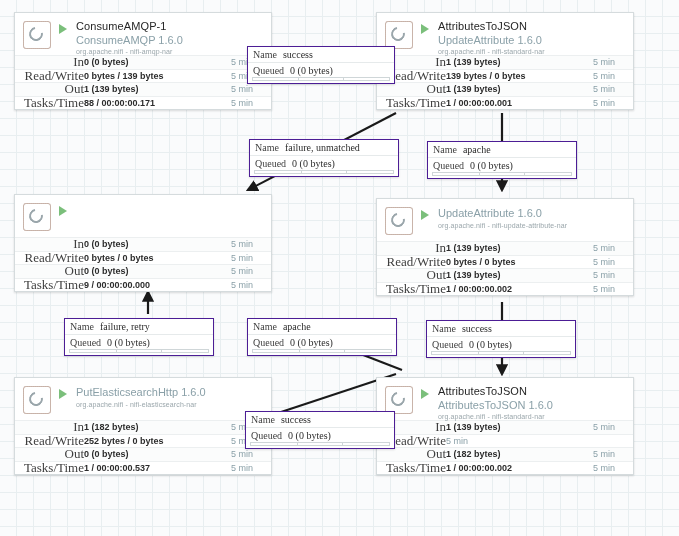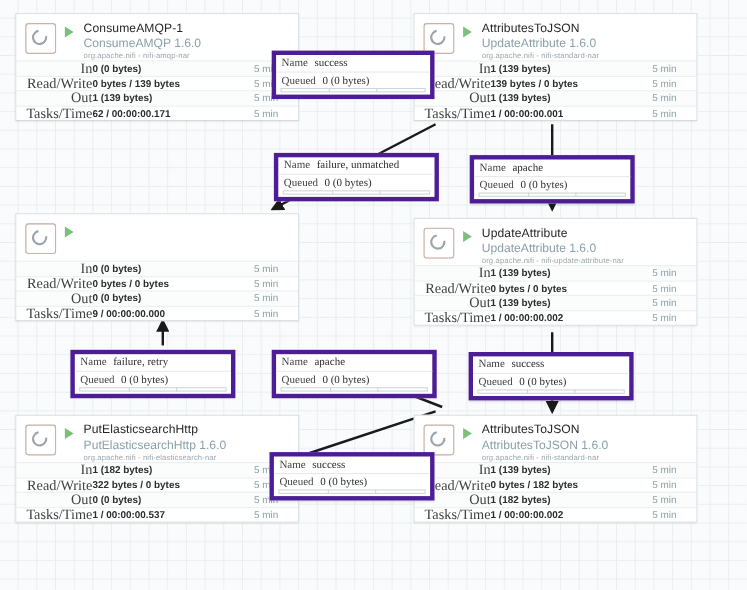--- a/index.html
+++ b/index.html
@@ -80,21 +80,21 @@
   .stat-row.alt{background:#ffffff;}
   .stat-label{flex:0 0 62px;color:#3f3f3f;font-family:"Liberation Serif",serif;font-size:13px;text-align:right;}
   .stat-value{flex:1 1 auto;color:#2c2c2c;font-weight:bold;font-size:9px;}
   .stat-time{flex:0 0 34px;text-align:left;color:#8aa0a8;font-size:9px;}
 
   
   .conn-label{
     position:absolute;
     width:148px;
     background:#ffffff;
-    border:4px solid #4c1d95;
+    border:1px solid #4c1d95;
     box-shadow:0 1px 2px rgba(0,0,0,.12);
     box-sizing:border-box;
     z-index:8;
     font-family:"Liberation Serif",serif;
   }
   .conn-row{
     display:flex;align-items:center;
     height:15px;padding:0 5px;box-sizing:border-box;
     font-size:10px;color:#2c2c2c;
   }
@@ -155,21 +155,21 @@
       <span class="stat-value">0 bytes / 139 bytes</span>
       <span class="stat-time">5 min</span>
     </div>
     <div class="stat-row">
       <span class="stat-label">Out</span>
       <span class="stat-value">1 (139 bytes)</span>
       <span class="stat-time">5 min</span>
     </div>
     <div class="stat-row alt">
       <span class="stat-label">Tasks/Time</span>
-      <span class="stat-value">62 / 00:00:00.171</span>
+      <span class="stat-value">88 / 00:00:00.171</span>
       <span class="stat-time">5 min</span>
     </div>
   </div>
 
   <div class="processor" style="left:376px;top:12px;width:258px;">
     <div class="proc-head">
       <div class="proc-icon"></div>
       <div class="play-tri"></div>
       <div class="proc-titles">
         <div class="proc-name">AttributesToJSON</div>
@@ -224,21 +224,20 @@
       <span class="stat-value">9 / 00:00:00.000</span>
       <span class="stat-time">5 min</span>
     </div>
   </div>
 
   <div class="processor" style="left:376px;top:198px;width:258px;">
     <div class="proc-head">
       <div class="proc-icon"></div>
       <div class="play-tri"></div>
       <div class="proc-titles">
-        <div class="proc-name">UpdateAttribute</div>
         <div class="proc-type">UpdateAttribute 1.6.0</div>
         <div class="proc-bundle">org.apache.nifi - nifi-update-attribute-nar</div>
       </div>
     </div>
     <div class="stat-row">
       <span class="stat-label">In</span>
       <span class="stat-value">1 (139 bytes)</span>
       <span class="stat-time">5 min</span>
     </div>
     <div class="stat-row alt">
@@ -256,33 +255,32 @@
       <span class="stat-value">1 / 00:00:00.002</span>
       <span class="stat-time">5 min</span>
     </div>
   </div>
 
   <div class="processor" style="left:14px;top:377px;width:258px;">
     <div class="proc-head">
       <div class="proc-icon"></div>
       <div class="play-tri"></div>
       <div class="proc-titles">
-        <div class="proc-name">PutElasticsearchHttp</div>
         <div class="proc-type">PutElasticsearchHttp 1.6.0</div>
         <div class="proc-bundle">org.apache.nifi - nifi-elasticsearch-nar</div>
       </div>
     </div>
     <div class="stat-row">
       <span class="stat-label">In</span>
       <span class="stat-value">1 (182 bytes)</span>
       <span class="stat-time">5 min</span>
     </div>
     <div class="stat-row alt">
       <span class="stat-label">Read/Write</span>
-      <span class="stat-value">322 bytes / 0 bytes</span>
+      <span class="stat-value">252 bytes / 0 bytes</span>
       <span class="stat-time">5 min</span>
     </div>
     <div class="stat-row">
       <span class="stat-label">Out</span>
       <span class="stat-value">0 (0 bytes)</span>
       <span class="stat-time">5 min</span>
     </div>
     <div class="stat-row alt">
       <span class="stat-label">Tasks/Time</span>
       <span class="stat-value">1 / 00:00:00.537</span>
@@ -300,21 +298,20 @@
         <div class="proc-bundle">org.apache.nifi - nifi-standard-nar</div>
       </div>
     </div>
     <div class="stat-row">
       <span class="stat-label">In</span>
       <span class="stat-value">1 (139 bytes)</span>
       <span class="stat-time">5 min</span>
     </div>
     <div class="stat-row alt">
       <span class="stat-label">Read/Write</span>
-      <span class="stat-value">0 bytes / 182 bytes</span>
       <span class="stat-time">5 min</span>
     </div>
     <div class="stat-row">
       <span class="stat-label">Out</span>
       <span class="stat-value">1 (182 bytes)</span>
       <span class="stat-time">5 min</span>
     </div>
     <div class="stat-row alt">
       <span class="stat-label">Tasks/Time</span>
       <span class="stat-value">1 / 00:00:00.002</span>

